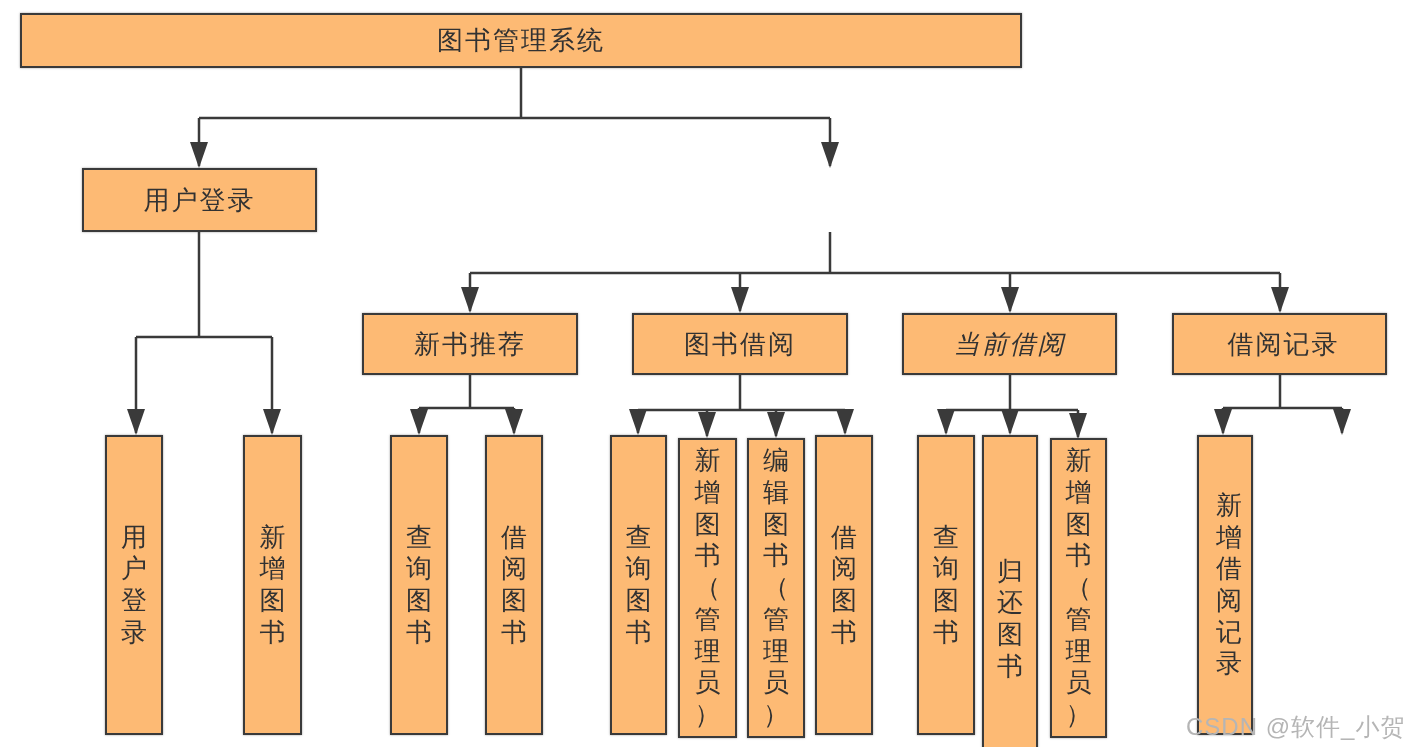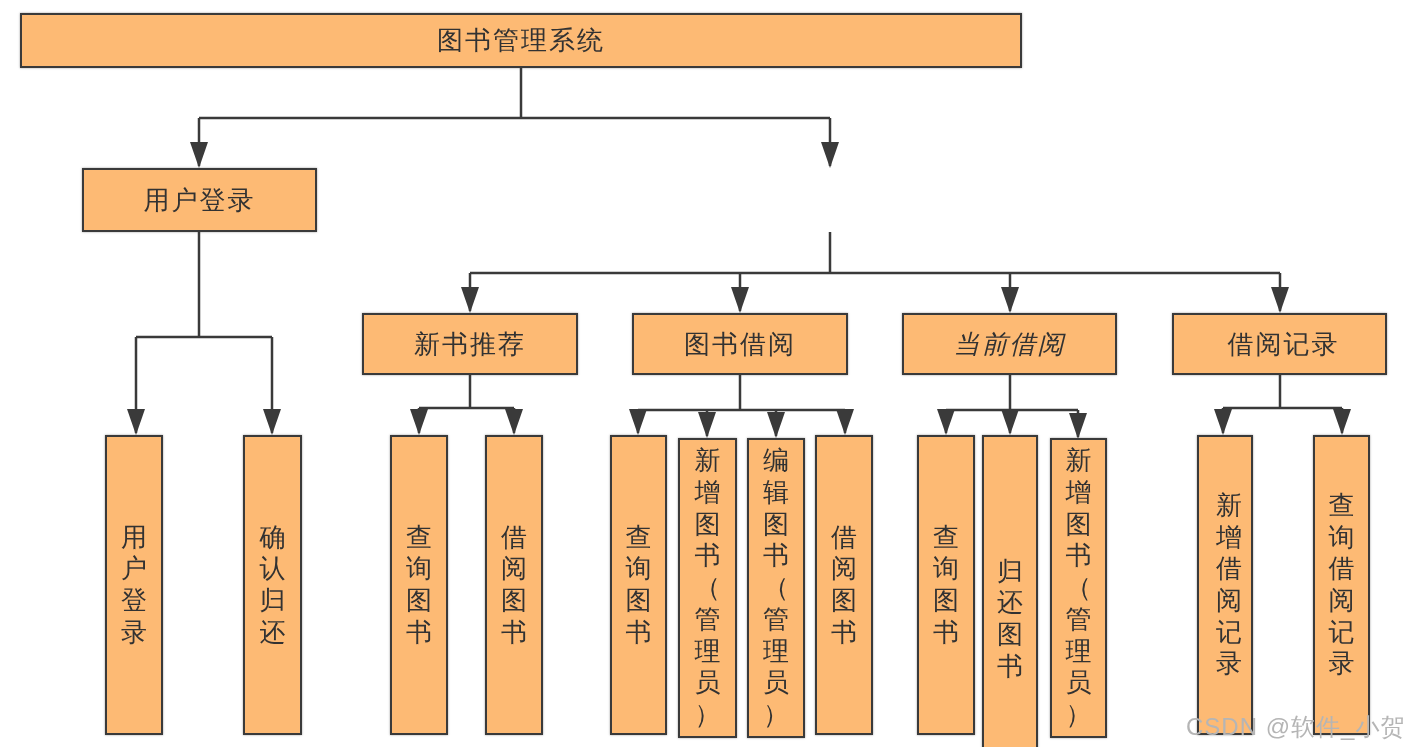--- a/index.html
+++ b/index.html
@@ -85,21 +85,21 @@
 
   <div class="node hnode" style="left:362px; top:313px; width:216px; height:62px;text-align:center;">新书推荐</div>
   <div class="node hnode" style="left:632px; top:313px; width:216px; height:62px;text-align:right;">图书借阅</div>
   <div class="node hnode" style="left:902px; top:313px; width:215px; height:62px;font-style:italic;">当前借阅</div>
   <div class="node hnode" style="left:1172px; top:313px; width:215px; height:62px;padding-left:8px;">借阅记录</div>
 
   <div class="node vnode" style="left:105px; top:435px; width:58px; height:300px;">
     <div class="vlabel">用户登录</div>
   </div>
   <div class="node vnode" style="left:243px; top:435px; width:59px; height:300px;">
-    <div class="vlabel">确认归还</div>
+    <div class="vlabel">新增图书</div>
   </div>
 
   <div class="node vnode" style="left:390px; top:435px; width:58px; height:300px;">
     <div class="vlabel">查询图书</div>
   </div>
   <div class="node vnode" style="left:485px; top:435px; width:58px; height:300px;">
     <div class="vlabel">借阅图书</div>
   </div>
 
   <div class="node vnode" style="left:610px; top:435px; width:57px; height:300px;">
@@ -121,19 +121,16 @@
   <div class="node vnode" style="left:982px; top:435px; width:56px; height:368px;">
     <div class="vlabel">归还图书</div>
   </div>
   <div class="node vnode" style="left:1050px; top:438px; width:57px; height:300px;">
     <div class="vlabel">新增图书（管理员）</div>
   </div>
 
   <div class="node vnode" style="left:1197px; top:435px; width:56px; height:300px;padding-left:8px;">
     <div class="vlabel">新增借阅记录</div>
   </div>
-  <div class="node vnode" style="left:1313px; top:435px; width:57px; height:300px;">
-    <div class="vlabel">查询借阅记录</div>
-  </div>
 
   <div class="watermark">CSDN @软件_小贺同学</div>
 
 </div>
 
 </body></html>

